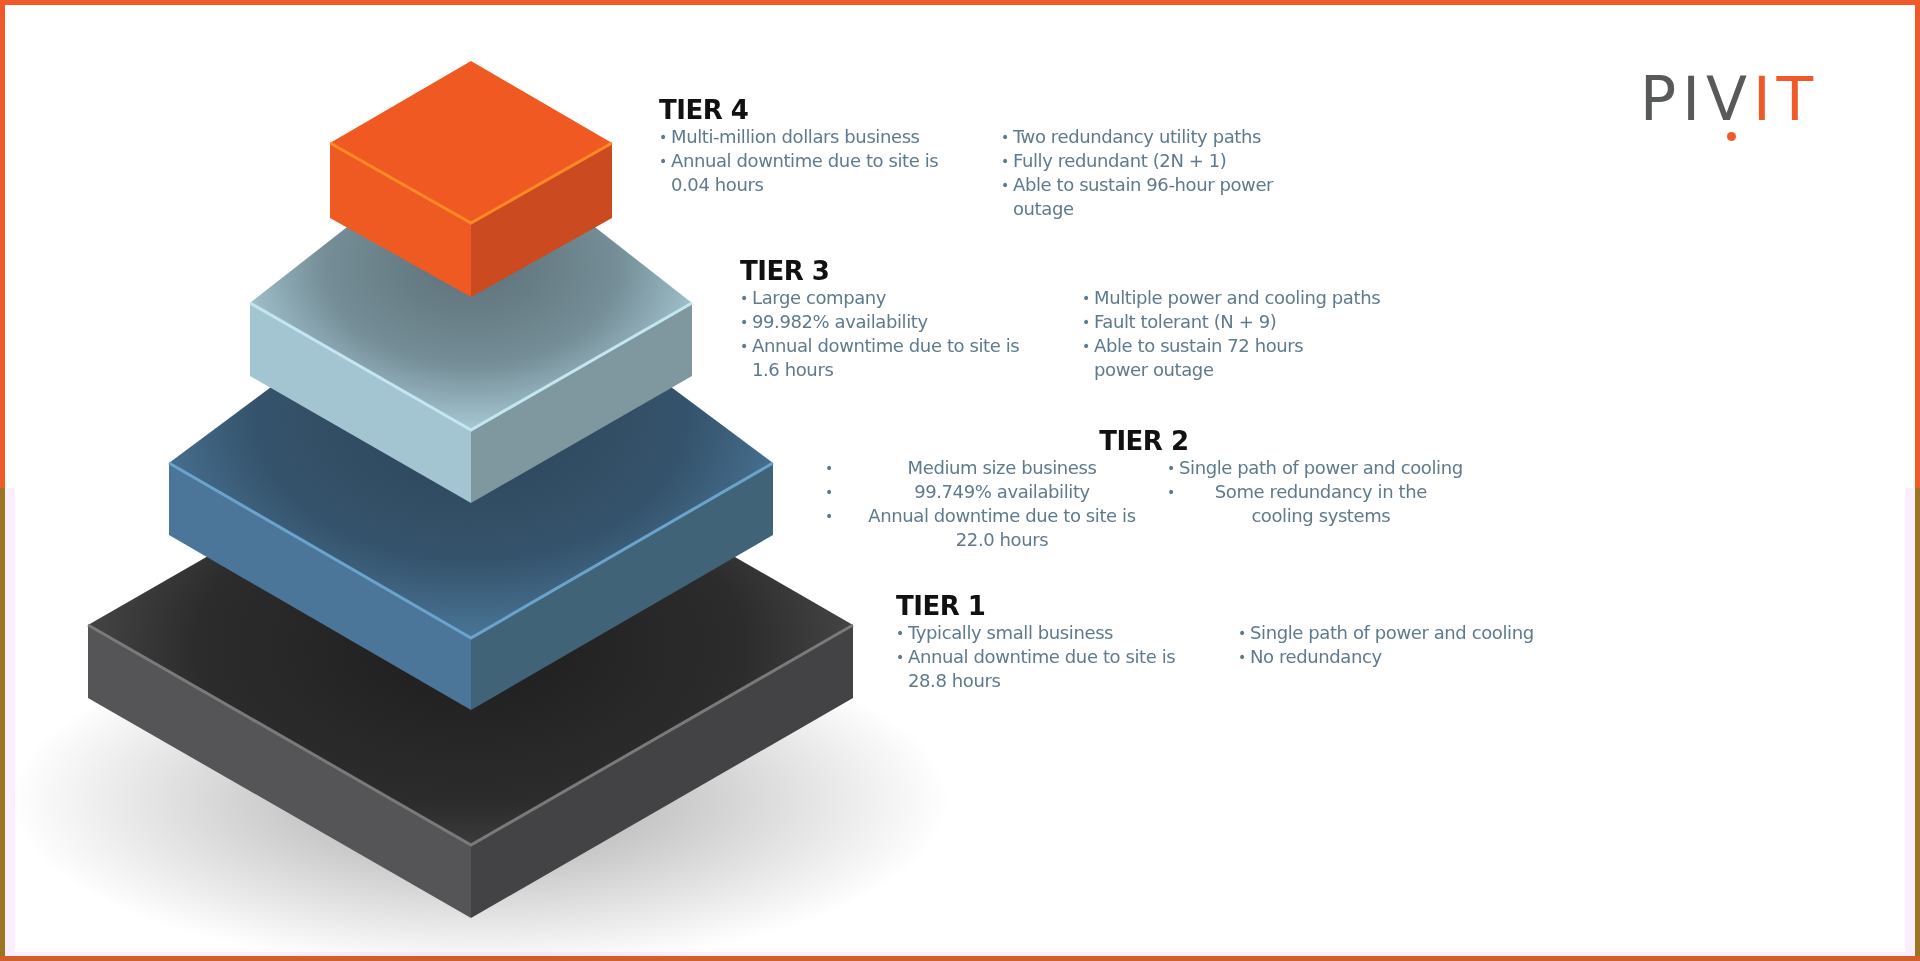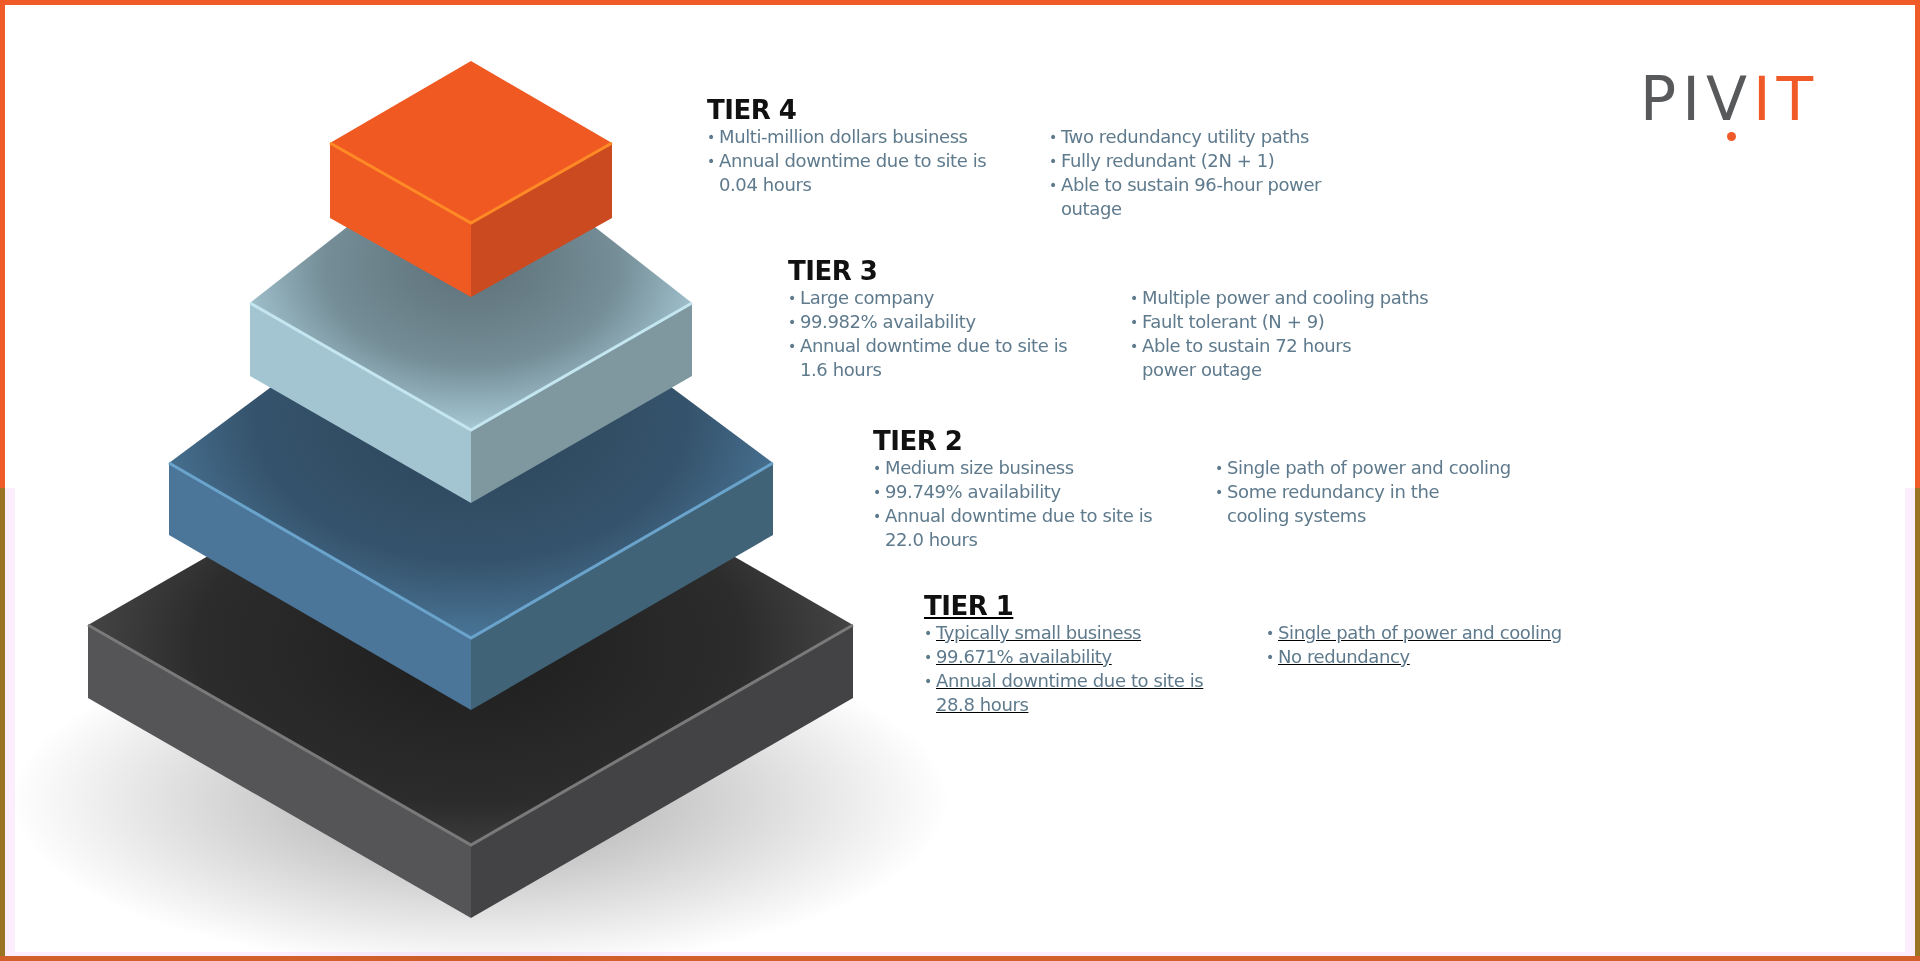--- a/index.html
+++ b/index.html
@@ -12,21 +12,21 @@
   }
   .frame-lower-left { position: absolute; left: 0; top: 488px; width: 5px; height: 473px; background: #9b7424; }
   .frame-lower-right { position: absolute; right: 0; top: 488px; width: 5px; height: 473px; background: #9b7424; }
   .frame-bottom { position: absolute; left: 0; bottom: 0; width: 1920px; height: 5px; background: #d2602a; }
   .inner-tint-left { position: absolute; left: 5px; top: 488px; width: 10px; height: 466px; background: #fdeefe; }
   .inner-tint-right { position: absolute; right: 5px; top: 488px; width: 10px; height: 466px; background: #fdeefe; }
   .inner-tint-bottom { position: absolute; left: 5px; bottom: 5px; width: 1910px; height: 4px; background: #fdeefe; }
 
   svg.pyramid { position: absolute; left: 0; top: 0; }
 
-  .tier-text { position: absolute; margin-left: 48px; }
+  .tier-text { position: absolute; }
   .tier-title {
     font-family: "DejaVu Sans", sans-serif; font-weight: bold;
     font-size: 26px; color: #111111; letter-spacing: -0.5px; line-height: 30px;
   }
   .cols { display: flex; }
   .col { list-style: none; }
   .col li {
     font-family: "DejaVu Sans", sans-serif; font-size: 18px; line-height: 24px;
     color: #5e7a8c; padding-left: 12px; position: relative; letter-spacing: -0.4px;
   }
@@ -136,43 +136,42 @@
     </ul>
     <ul class="col">
       <li>Multiple power and cooling paths</li>
       <li>Fault tolerant (N + 9)</li>
       <li>Able to sustain 72 hours</li>
       <li class="cont">power outage</li>
     </ul>
   </div>
 </div>
 
-<div class="tier-text" style="left:825px; top:426px;">
+<div class="tier-text" style="left:825px; top:426px;text-align:center;">
   <div class="tier-title">TIER 2</div>
   <div class="cols">
     <ul class="col" style="width:342px;">
       <li>Medium size business</li>
       <li>99.749% availability</li>
       <li>Annual downtime due to site is</li>
       <li class="cont">22.0 hours</li>
     </ul>
     <ul class="col">
       <li>Single path of power and cooling</li>
       <li>Some redundancy in the</li>
       <li class="cont">cooling systems</li>
     </ul>
   </div>
 </div>
 
-<div class="tier-text" style="left:876px; top:591px;text-decoration:underline;">
+<div class="tier-text" style="left:896px; top:591px;">
   <div class="tier-title">TIER 1</div>
   <div class="cols">
     <ul class="col" style="width:342px;">
       <li>Typically small business</li>
-      <li>99.671% availability</li>
       <li>Annual downtime due to site is</li>
       <li class="cont">28.8 hours</li>
     </ul>
     <ul class="col">
       <li>Single path of power and cooling</li>
       <li>No redundancy</li>
     </ul>
   </div>
 </div>
 

